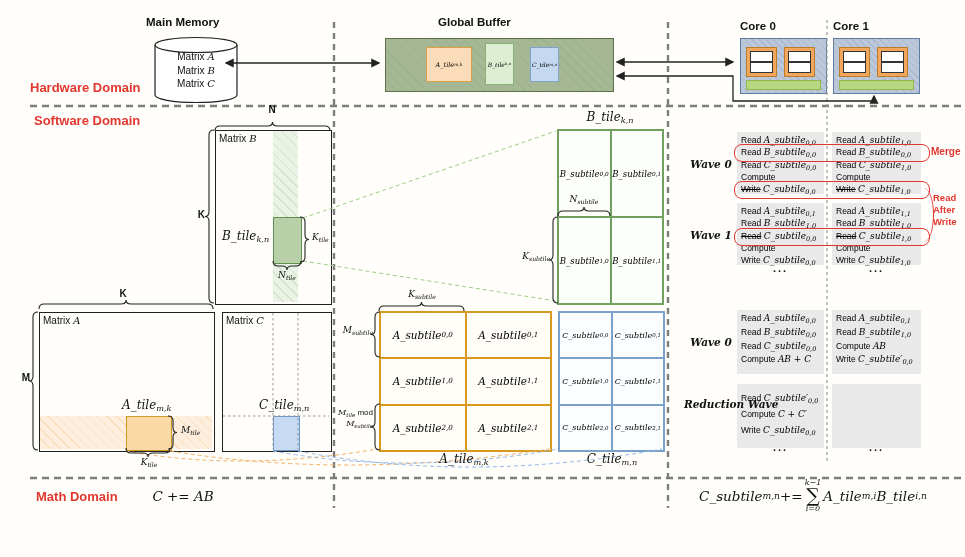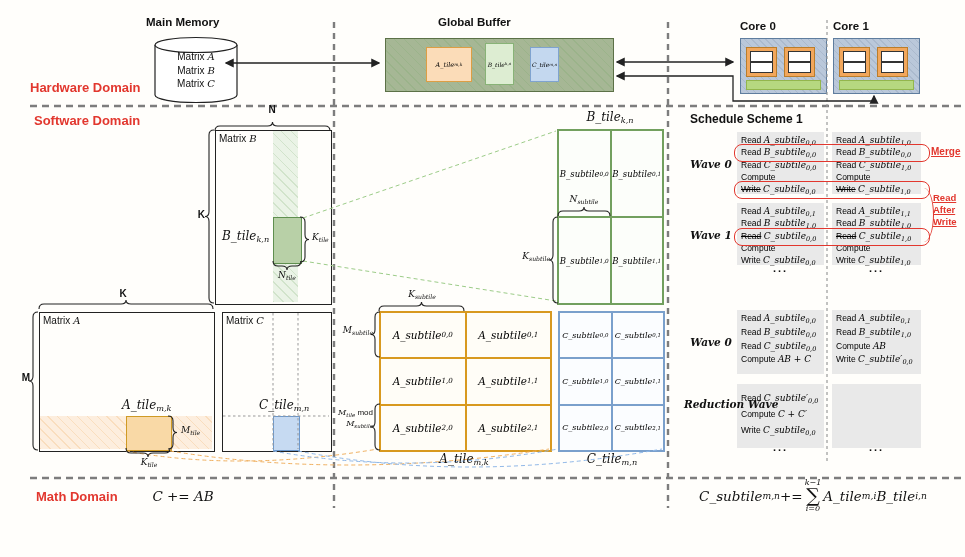--- a/index.html
+++ b/index.html
@@ -49,21 +49,21 @@
   .lh14 .srow{line-height:13.8px;}
   .lh16 .srow{line-height:16px;}
   .srow .mi{font-size:9px;}
   .srow sub{font-size:6.5px;}
   .xk{text-decoration:line-through;text-decoration-thickness:1px;}
   .wave{font-family:"DejaVu Serif",serif;font-style:italic;font-weight:600;font-size:10.5px;text-align:center;}
   .dots{font-weight:bold;font-size:11px;letter-spacing:2px;text-align:center;}
   .redbox{position:absolute;border:1.6px solid #e2372e;border-radius:8px;z-index:5;}
   .rawbrace{position:absolute;width:10px;height:54px;border-right:1.7px solid #e2372e;
     border-radius:0 10px 10px 0 / 0 27px 27px 0;z-index:5;}
-  .redlab{position:absolute;color:#e2372e;font-weight:bold;font-size:10px;z-index:5;white-space:nowrap;text-decoration:underline;}
+  .redlab{position:absolute;color:#e2372e;font-weight:bold;font-size:10px;z-index:5;white-space:nowrap;}
   .eq{font-family:"DejaVu Serif",serif;font-size:13.5px;text-align:center;}
   .eq i{font-family:"DejaVu Serif",serif;}
   .sum{display:inline-flex;flex-direction:column;align-items:center;line-height:1;margin:0 2px;vertical-align:middle;}
   .sig{font-size:19px;line-height:.9;}
   .lim{font-size:8px;font-style:italic;}
   .cap{font-family:"Liberation Serif",serif;font-size:16.5px;text-align:center;width:965px;}
   .mlet{margin-left:3px;}
 </style>
 </head>
 <body>
@@ -271,21 +271,20 @@
         <i class="mi">C_subtile</i>
         <sub>2,0</sub>
       </div>
   <div class="cell hB">
         <i class="mi">C_subtile</i>
         <sub>2,1</sub>
       </div>
 </div>
 <div class="lbl" style="left:562px;top:452px;width:100px;text-align:center;font-size:12px"><span class="mi">C_tile</span><sub>m,n</sub></div>
 
-<div class="lbl ttl" style="left:690px;top:112px;width:275px;font-size:12px">Schedule Scheme 1</div>
 <div class="lbl wave" style="left:688px;top:158px;width:46px">Wave 0</div>
 <div class="sblock" style="left:737px;top:132px;width:87px;height:62px">
       <div class="srow"><span>Read</span> <i class="mi">A_subtile</i><sub>0,0</sub></div>
       <div class="srow"><span>Read</span> <i class="mi">B_subtile</i><sub>0,0</sub></div>
       <div class="srow"><span>Read</span> <i class="mi">C_subtile</i><sub>0,0</sub></div>
       <div class="srow"><span>Compute</span></div>
       <div class="srow"><span class="xk">Write</span> <i class="mi">C_subtile</i><sub>0,0</sub></div>
     </div>
 <div class="sblock" style="left:832px;top:132px;width:89px;height:62px">
       <div class="srow"><span>Read</span> <i class="mi">A_subtile</i><sub>1,0</sub></div>

